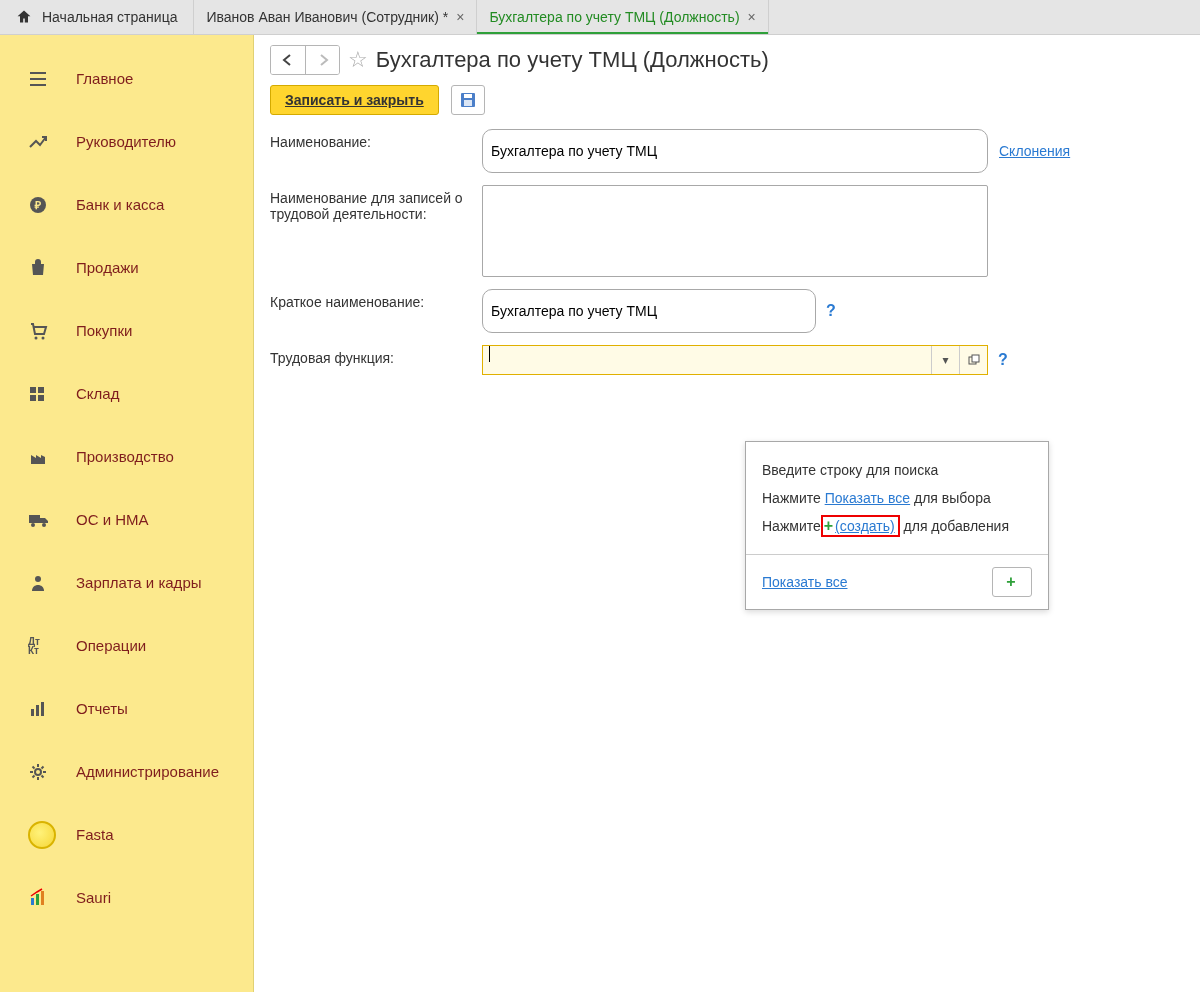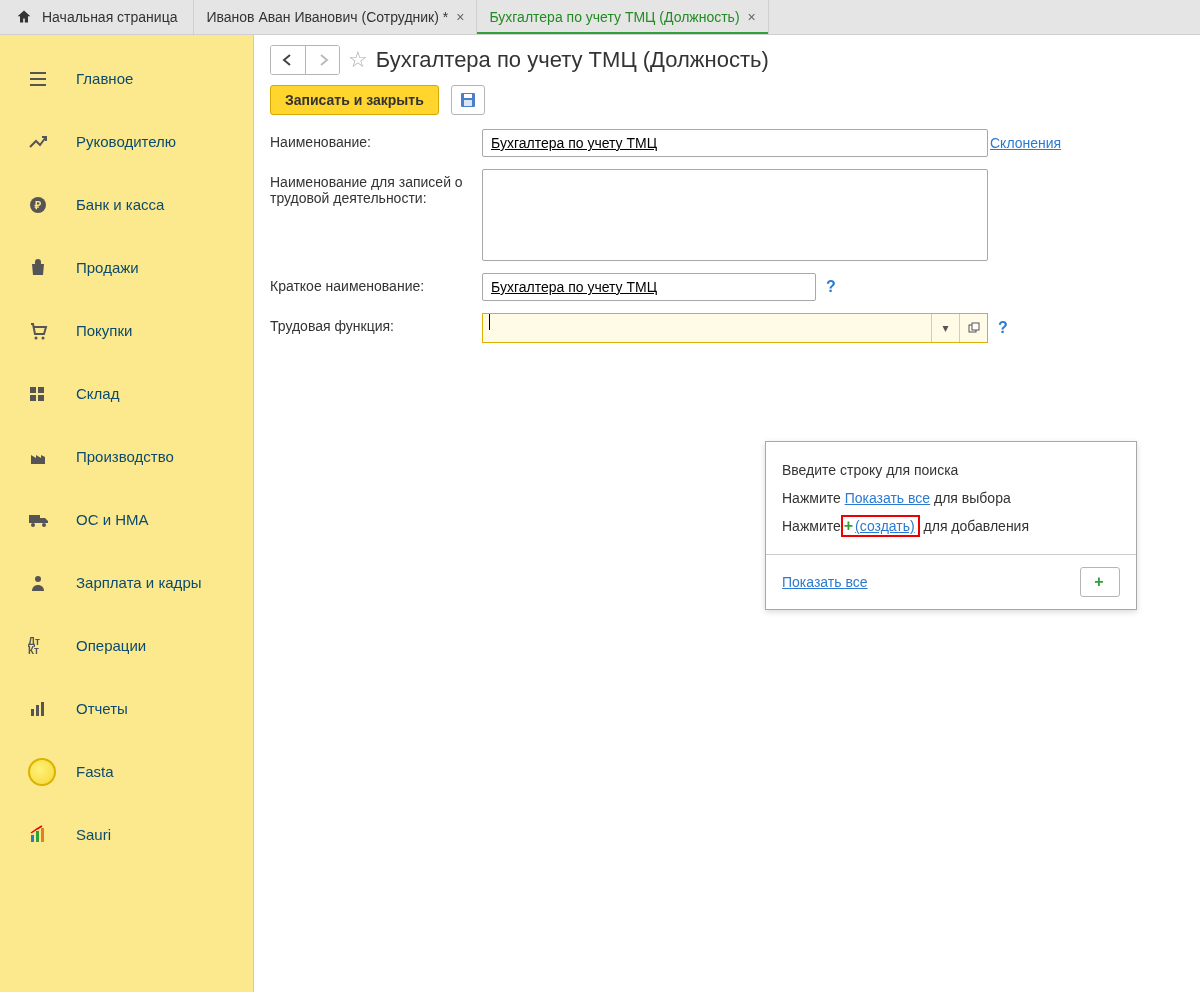--- a/index.html
+++ b/index.html
@@ -11,50 +11,50 @@
   .tabbar .hometab svg { margin-right: 10px; }
   .tab { display: flex; align-items: center; padding: 0 12px; border-right: 1px solid #cfcfcf; color: #333; position: relative; cursor: default; text-align: center; }
   .tab .close { margin-left: 8px; font-size: 14px; color: #666; cursor: pointer; }
   .tab.active { color: #228b22; }
   .tab.active::after { content: ""; position: absolute; left: 0; right: 0; bottom: 0; height: 2px; background: #2fa03a; }
 
   .shell { display: flex; width: 100%; height: calc(992px - 35px); }
   .sidebar { width: 254px; background: #fce98d; border-right: 1px solid #e1d173; padding-top: 12px; }
   .sidebar .item { display: flex; align-items: center; height: 63px; padding-left: 28px; cursor: pointer; }
   .sidebar .item .icon { width: 48px; color: #555; display: flex; align-items: center; }
-  .sidebar .item .label { color: #0c4a6e; font-size: 15px; }
+  .sidebar .item .label { color: #7f1d1d; font-size: 15px; }
   .sidebar .item.fasta .icon .coin { width: 28px; height: 28px; border-radius: 50%; background: radial-gradient(circle at 40% 40%, #fff27a, #f6d637); border: 2px solid #d9b300; }
 
   .content { flex: 1; padding: 10px 16px; position: relative; }
 
   .titlebar { display: flex; align-items: center; gap: 8px; margin-bottom: 10px; }
   .navbtns { display: flex; border: 1px solid #b5b5b5; border-radius: 3px; overflow: hidden; }
   .navbtn { width: 34px; height: 28px; display: flex; align-items: center; justify-content: center; background: #fff; }
   .navbtn + .navbtn { border-left: 1px solid #b5b5b5; }
   .star { color: #aaa; font-size: 22px; display: flex; align-items: center; cursor: pointer; }
   .pagetitle { font-size: 22px; color: #333; }
 
-  .actionbar { display: flex; align-items: center; gap: 12px; margin-bottom: 14px; }
+  .actionbar { display: flex; align-items: center; gap: 12px; margin-bottom: 14px; text-decoration: underline; }
   .primary { background: #ffd52e; border: 1px solid #d4aa00; border-radius: 3px; padding: 6px 14px; font-weight: bold; font-size: 14px; color: #333; cursor: pointer; }
   .iconbtn { width: 34px; height: 30px; border: 1px solid #b5b5b5; border-radius: 3px; background: #fff; display: flex; align-items: center; justify-content: center; cursor: pointer; }
 
   .formrow { display: flex; align-items: flex-start; margin-bottom: 12px; }
   .formlabel { width: 212px; color: #333; padding-top: 5px; }
   .inputwrap { flex: 0 0 auto; display: flex; align-items: center; }
-  .txtinput { width: 506px; height: 28px; padding: 2px 8px; border: 1px solid #a8a8a8; border-radius: 2px; outline: none; font-size: 14px; text-decoration: underline; }
+  .txtinput { width: 506px; height: 44px; padding: 2px 8px; border: 1px solid #a8a8a8; border-radius: 10px; outline: none; font-size: 14px; }
   .txtarea { width: 506px; height: 92px; padding: 6px 8px; border: 1px solid #a8a8a8; border-radius: 2px; outline: none; font-size: 14px; resize: none; }
   .short { width: 334px; }
   .helpq { color: #2a7ad2; font-size: 16px; margin-left: 10px; font-weight: bold; cursor: pointer; }
-  .linkcol { margin-left: 2px; color: #2a7ad2; text-decoration: underline; cursor: pointer; }
+  .linkcol { margin-left: 11px; color: #2a7ad2; text-decoration: underline; cursor: pointer; }
 
   .picker { display: flex; align-items: stretch; border: 1px solid #e0b000; background: #fffbe6; width: 506px; height: 30px; position: relative; }
   .picker .pinput { flex: 1; border: none; outline: none; background: transparent; padding: 0 6px; font-size: 14px; }
   .picker .pbtn { width: 28px; border-left: 1px solid #ccc; display: flex; align-items: center; justify-content: center; cursor: pointer; color: #555; font-size: 12px; }
 
-  .dropdown { position: absolute; top: 406px; left: 511px; width: 372px; border: 1px solid #a8a8a8; background: #fff; box-shadow: 0 2px 6px rgba(0,0,0,0.15); }
+  .dropdown { position: absolute; top: 406px; left: 491px; width: 304px; border: 1px solid #a8a8a8; background: #fff; box-shadow: 0 2px 6px rgba(0,0,0,0.15); }
   .dropdown .body { padding: 14px 16px; line-height: 28px; }
   .dropdown .foot { border-top: 1px solid #ccc; padding: 12px 16px; display: flex; justify-content: space-between; align-items: center; }
   .linkblue { color: #2a7ad2; text-decoration: underline; cursor: pointer; }
   .greenplus { color: #2fa03a; font-weight: bold; font-size: 16px; margin-right: 2px; }
   .redbox { border: 2px solid #e00; padding: 0 3px 0 1px; display: inline-flex; align-items: center; line-height: 18px; }
   .addbtn { width: 40px; height: 30px; border: 1px solid #b5b5b5; border-radius: 3px; display: flex; align-items: center; justify-content: center; cursor: pointer; }
 
   .caret-blink { display: inline-block; width: 1px; height: 16px; background: #000; vertical-align: middle; }
 </style>
 </head>
@@ -170,20 +170,29 @@
     </div>
     <div class="item">
       <span class="icon">
           <svg width="20" height="20">
             <rect x="3" y="10" width="3" height="7" fill="#555"></rect>
             <rect x="8" y="6" width="3" height="11" fill="#555"></rect>
             <rect x="13" y="3" width="3" height="14" fill="#555"></rect>
           </svg>
         </span>
       <span class="label">Отчеты</span>
+    </div>
+    <div class="item">
+      <span class="icon">
+          <svg width="20" height="20">
+            <circle cx="10" cy="10" r="3" fill="none" stroke="#555" stroke-width="2"></circle>
+            <path d="M10 2v3M10 15v3M2 10h3M15 10h3M4.5 4.5l2 2M13.5 13.5l2 2M4.5 15.5l2-2M13.5 6.5l2-2" stroke="#555" stroke-width="2"></path>
+          </svg>
+        </span>
+      <span class="label">Администрирование</span>
     </div>
     <div class="item fasta">
       <span class="icon">
           <span class="coin"></span>
         </span>
       <span class="label">Fasta</span>
     </div>
     <div class="item">
       <span class="icon">
           <svg width="22" height="20">

